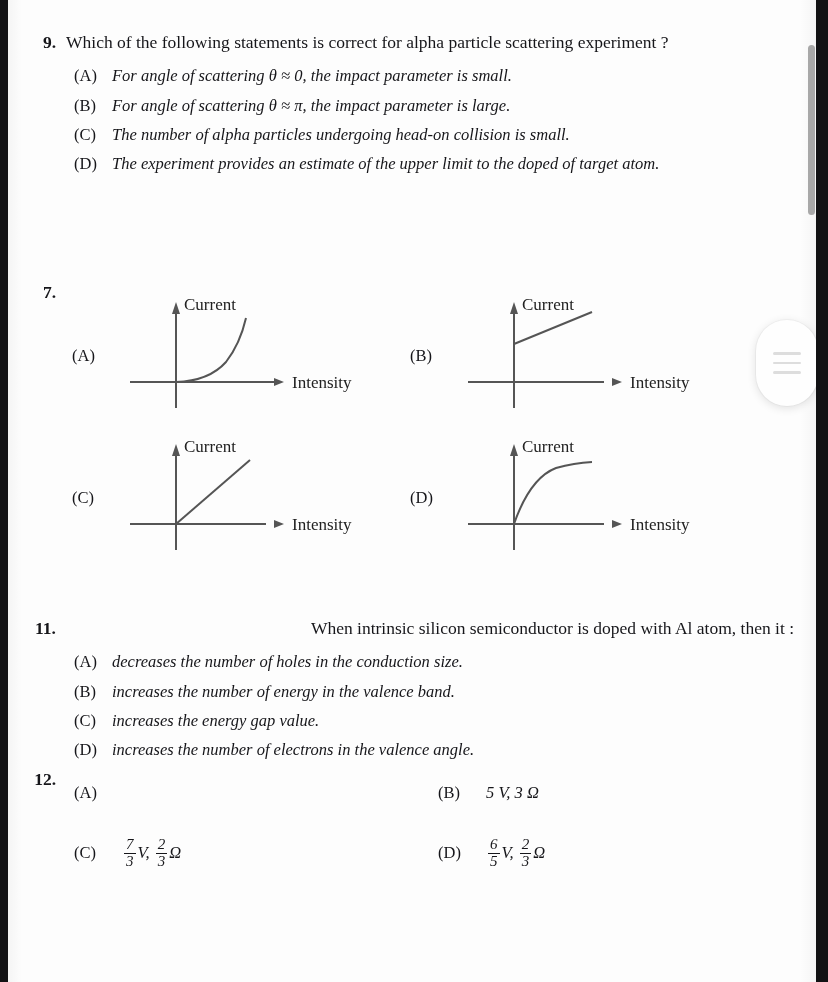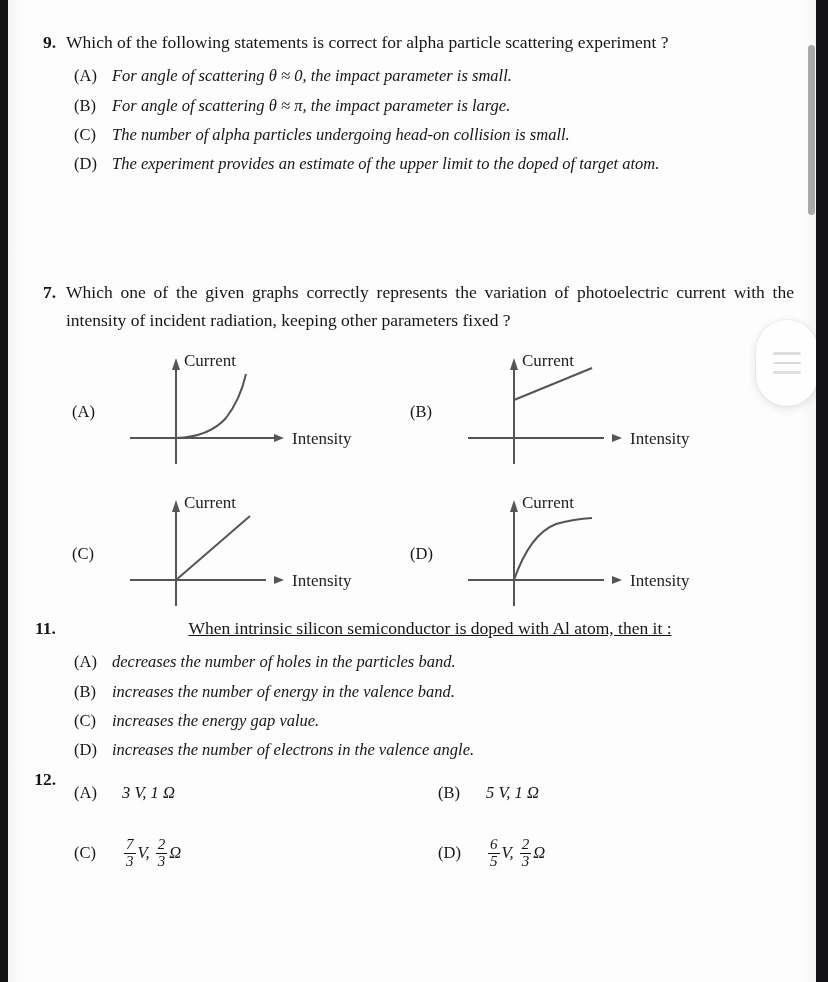--- a/index.html
+++ b/index.html
@@ -85,21 +85,21 @@
     flex: 1 1 auto;
     padding-right: 22px;
   }
   .q-text {
     font-size: 17.5px;
     line-height: 1.62;
     text-align: justify;
     text-justify: inter-word;
     margin: 0;
   }
-  .q-text.nojust { text-align: center; text-decoration: underline; }
+  .q-text.nojust { text-align: right; }
 
   
   .opts {
     margin-top: 5px;
   }
   .opt {
     display: flex;
     align-items: flex-start;
     font-size: 16.5px;
     line-height: 1.78;
@@ -244,21 +244,20 @@
               </div>
             </div>
           </div>
         </div>
       </div>
 
       <div class="q" style="top:278px;">
         <div class="q-row">
           <div class="q-num">7.</div>
           <div class="q-body">
-            <p class="q-text">Which one of the given graphs correctly represents the variation of photoelectric current with the intensity of incident radiation, keeping other parameters fixed ?</p>
 
             <div class="graph-grid">
 
               <div class="graph-cell" style="left:0px; top:8px;">
                 <span class="opt-label">(A)</span>
                 <svg class="graph-svg" width="268" height="120" viewBox="0 0 268 120">
                   <line x1="16" y1="86" x2="152" y2="86" stroke="#555" stroke-width="2"></line>
                   <line x1="150" y1="86" x2="160" y2="86" stroke="#555" stroke-width="2"></line>
                   <polygon points="160,82 170,86 160,90" fill="#555"></polygon>
                   <line x1="62" y1="112" x2="62" y2="16" stroke="#555" stroke-width="2"></line>
@@ -314,21 +313,21 @@
       </div>
 
       <div class="q" style="top:614px;">
         <div class="q-row">
           <div class="q-num">11.</div>
           <div class="q-body">
             <p class="q-text nojust">When intrinsic silicon semiconductor is doped with Al atom, then it :</p>
             <div class="opts">
               <div class="opt">
                 <span class="opt-label">(A)</span>
-                <span class="opt-text">decreases the number of holes in the particles band.</span>
+                <span class="opt-text">decreases the number of holes in the conduction size.</span>
               </div>
               <div class="opt">
                 <span class="opt-label">(B)</span>
                 <span class="opt-text">increases the number of energy in the valence band.</span>
               </div>
               <div class="opt">
                 <span class="opt-label">(C)</span>
                 <span class="opt-text">increases the energy gap value.</span>
               </div>
               <div class="opt">
@@ -341,25 +340,24 @@
       </div>
 
       <div class="q" style="top:765px;">
         <div class="q-row">
           <div class="q-num">12.</div>
           <div class="q-body">
 
             <div class="opts-2col">
               <div class="opt-cell">
                 <span class="opt-label">(A)</span>
-                <span class="opt-text">3 V, 1 Ω</span>
               </div>
               <div class="opt-cell">
                 <span class="opt-label">(B)</span>
-                <span class="opt-text">5 V, 1 Ω</span>
+                <span class="opt-text">5 V, 3 Ω</span>
               </div>
 
               <div class="opt-cell" style="margin-top:24px;">
                 <span class="opt-label">(C)</span>
                 <span class="opt-text">
                   <span class="frac">
                     <span class="num">7</span>
                     <span class="den">3</span>
                   </span><span>V,</span>
                   <span class="frac">

